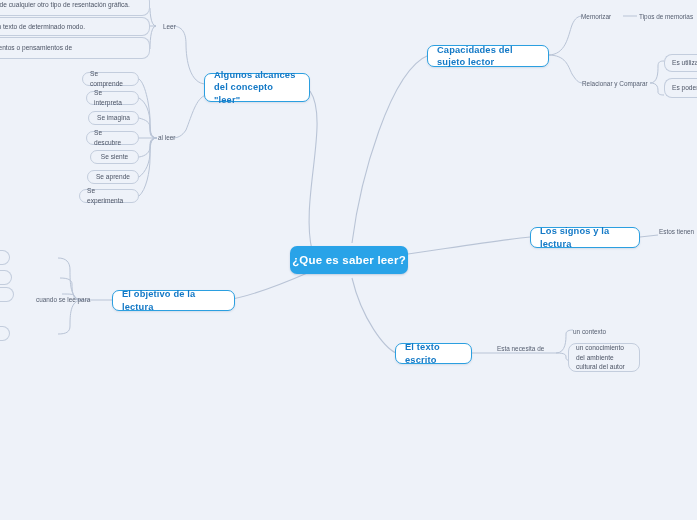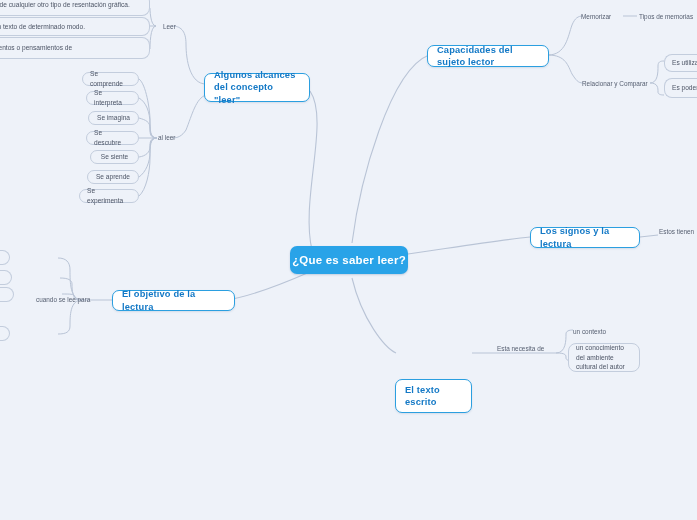--- a/index.html
+++ b/index.html
@@ -216,21 +216,21 @@
   <div class="node sub clip-left" style="left:-52px; top:270px; width:64px; height:15px;">
     
   </div>
   <div class="node sub clip-left" style="left:-52px; top:287px; width:66px; height:15px;">
     
   </div>
   <div class="node sub clip-left" style="left:-52px; top:326px; width:62px; height:15px;">
     
   </div>
 
-  <div class="node lvl1" style="left:395px; top:343px; width:77px; height:34px;margin-top:36px;">
+  <div class="node lvl1" style="left:395px; top:343px; width:77px; height:21px;">
     <span>El texto escrito</span>
   </div>
   <span class="label" style="left:497px; top:345px;">Esta necesita de</span>
 
   <span class="label" style="left:573px; top:328px;">un contexto</span>
 
   <div class="node sub" style="left:568px; top:343px; width:72px; height:29px;">
     <span>un conocimiento del ambiente cultural del autor</span>
   </div>
 

